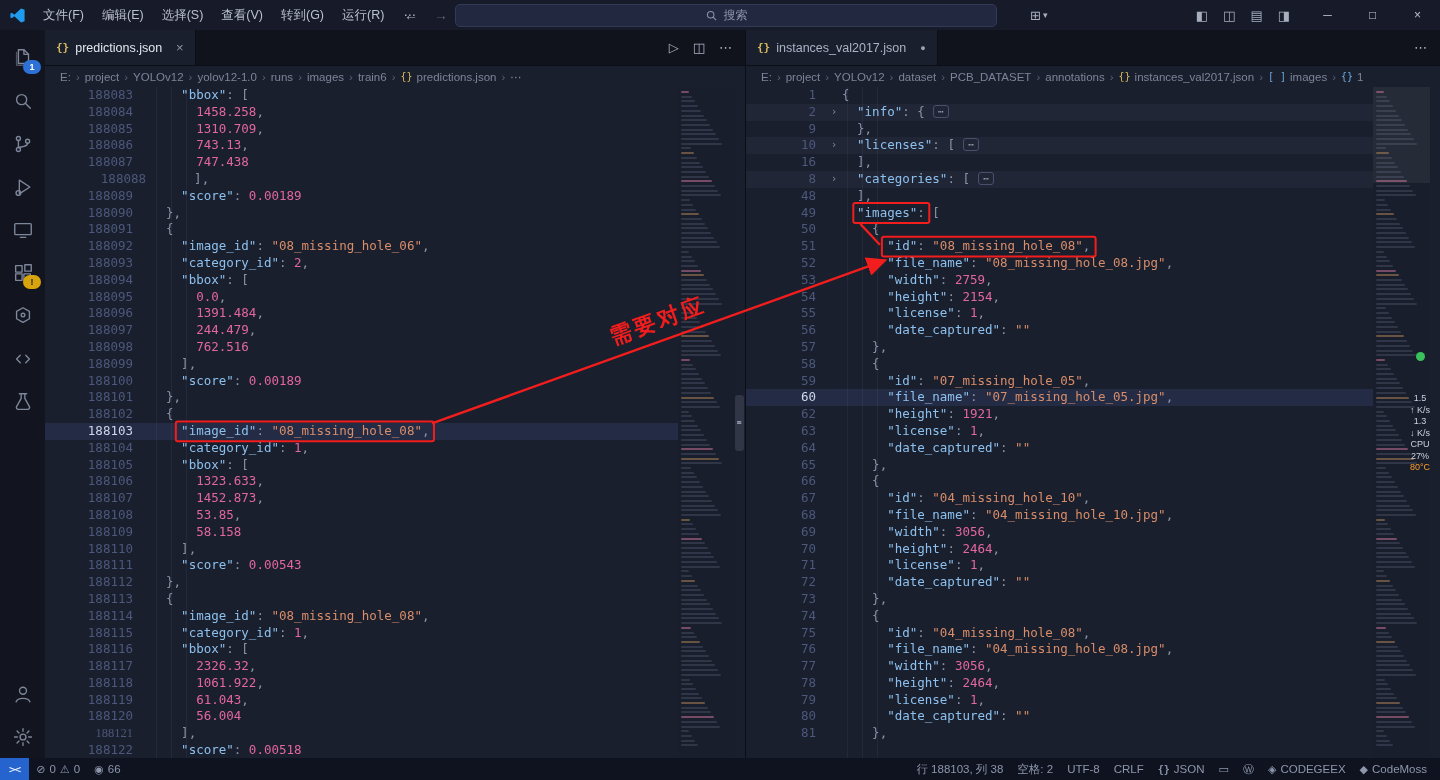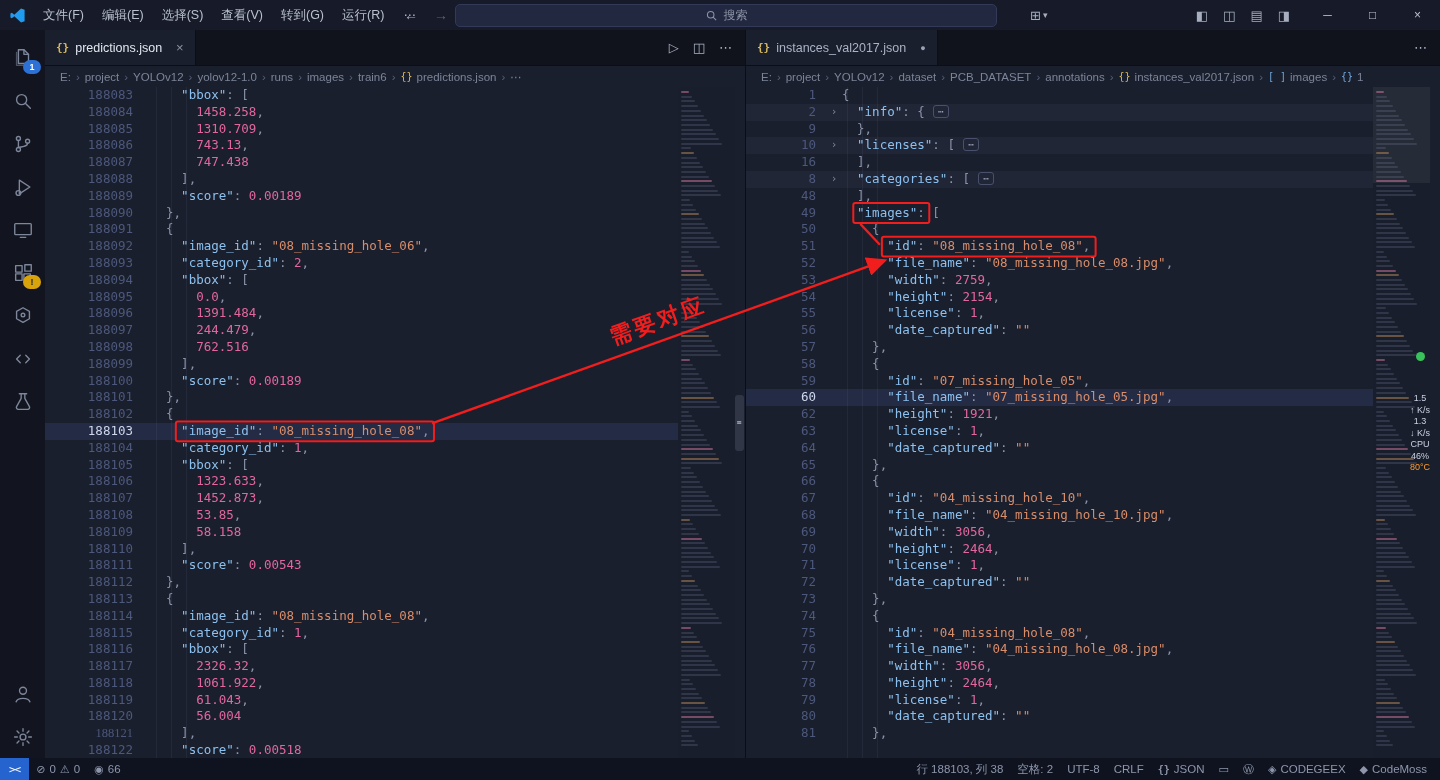--- a/index.html
+++ b/index.html
@@ -246,21 +246,21 @@
             <span>⋯</span>
           </span>
         </div>
       <div class="ebody" id="eb0">
           <div class="rows">
             <div class="row"><span class="lnum" style="width: 88px;">188083</span><span class="chev" style="width: 8px;"></span><span class="code"><span class="tw">    </span><span class="tk">"bbox"</span><span class="tp">:</span><span class="tw"> </span><span class="tp">[</span></span></div>
             <div class="row"><span class="lnum" style="width: 88px;">188084</span><span class="chev" style="width: 8px;"></span><span class="code"><span class="tw">      </span><span class="tn">1458.258</span><span class="tp">,</span></span></div>
             <div class="row"><span class="lnum" style="width: 88px;">188085</span><span class="chev" style="width: 8px;"></span><span class="code"><span class="tw">      </span><span class="tn">1310.709</span><span class="tp">,</span></span></div>
             <div class="row"><span class="lnum" style="width: 88px;">188086</span><span class="chev" style="width: 8px;"></span><span class="code"><span class="tw">      </span><span class="tn">743.13</span><span class="tp">,</span></span></div>
             <div class="row"><span class="lnum" style="width: 88px;">188087</span><span class="chev" style="width: 8px;"></span><span class="code"><span class="tw">      </span><span class="tn">747.438</span></span></div>
-            <div class="row"><span class="lnum" style="width: 88px;">188088</span><span class="chev" style="width: 8px;"></span><span class="code"><span class="tw">    </span><span class="tp">],</span></span></div>
+            <div class="row"><span class="lnum" style="width: 88px; margin-left: 13px;">188088</span><span class="chev" style="width: 8px;"></span><span class="code"><span class="tw">    </span><span class="tp">],</span></span></div>
             <div class="row"><span class="lnum" style="width: 88px;">188089</span><span class="chev" style="width: 8px;"></span><span class="code"><span class="tw">    </span><span class="tk">"score"</span><span class="tp">:</span><span class="tw"> </span><span class="tn">0.00189</span></span></div>
             <div class="row"><span class="lnum" style="width: 88px;">188090</span><span class="chev" style="width: 8px;"></span><span class="code"><span class="tw">  </span><span class="tp">},</span></span></div>
             <div class="row"><span class="lnum" style="width: 88px;">188091</span><span class="chev" style="width: 8px;"></span><span class="code"><span class="tw">  </span><span class="tp">{</span></span></div>
             <div class="row"><span class="lnum" style="width: 88px;">188092</span><span class="chev" style="width: 8px;"></span><span class="code"><span class="tw">    </span><span class="tk">"image_id"</span><span class="tp">:</span><span class="tw"> </span><span class="ts">"08_missing_hole_06"</span><span class="tp">,</span></span></div>
             <div class="row"><span class="lnum" style="width: 88px;">188093</span><span class="chev" style="width: 8px;"></span><span class="code"><span class="tw">    </span><span class="tk">"category_id"</span><span class="tp">:</span><span class="tw"> </span><span class="tn">2</span><span class="tp">,</span></span></div>
             <div class="row"><span class="lnum" style="width: 88px;">188094</span><span class="chev" style="width: 8px;"></span><span class="code"><span class="tw">    </span><span class="tk">"bbox"</span><span class="tp">:</span><span class="tw"> </span><span class="tp">[</span></span></div>
             <div class="row"><span class="lnum" style="width: 88px;">188095</span><span class="chev" style="width: 8px;"></span><span class="code"><span class="tw">      </span><span class="tn">0.0</span><span class="tp">,</span></span></div>
             <div class="row"><span class="lnum" style="width: 88px;">188096</span><span class="chev" style="width: 8px;"></span><span class="code"><span class="tw">      </span><span class="tn">1391.484</span><span class="tp">,</span></span></div>
             <div class="row"><span class="lnum" style="width: 88px;">188097</span><span class="chev" style="width: 8px;"></span><span class="code"><span class="tw">      </span><span class="tn">244.479</span><span class="tp">,</span></span></div>
             <div class="row"><span class="lnum" style="width: 88px;">188098</span><span class="chev" style="width: 8px;"></span><span class="code"><span class="tw">      </span><span class="tn">762.516</span></span></div>
@@ -740,16 +740,16 @@
       <line x1="860.288671875" y1="223.875" x2="879.886640625" y2="244.671875" stroke="#f21d1d" stroke-width="2.2"></line>
     </svg>
   <div id="anno-label" style="left: 658.428px; top: 335.953px; transform: translate(-50%, -100%) rotate(-19.7898deg);">需要对应</div>
   <div id="sysmon">
       <div class="sm-dot"></div>
       <div>1.5</div>
       <div>↑ K/s</div>
       <div>1.3</div>
       <div>↓ K/s</div>
       <div>CPU</div>
-      <div>46%</div>
+      <div>27%</div>
       <div class="sm-hot">80°C</div>
     </div>
 </div>
 
 </body></html>

